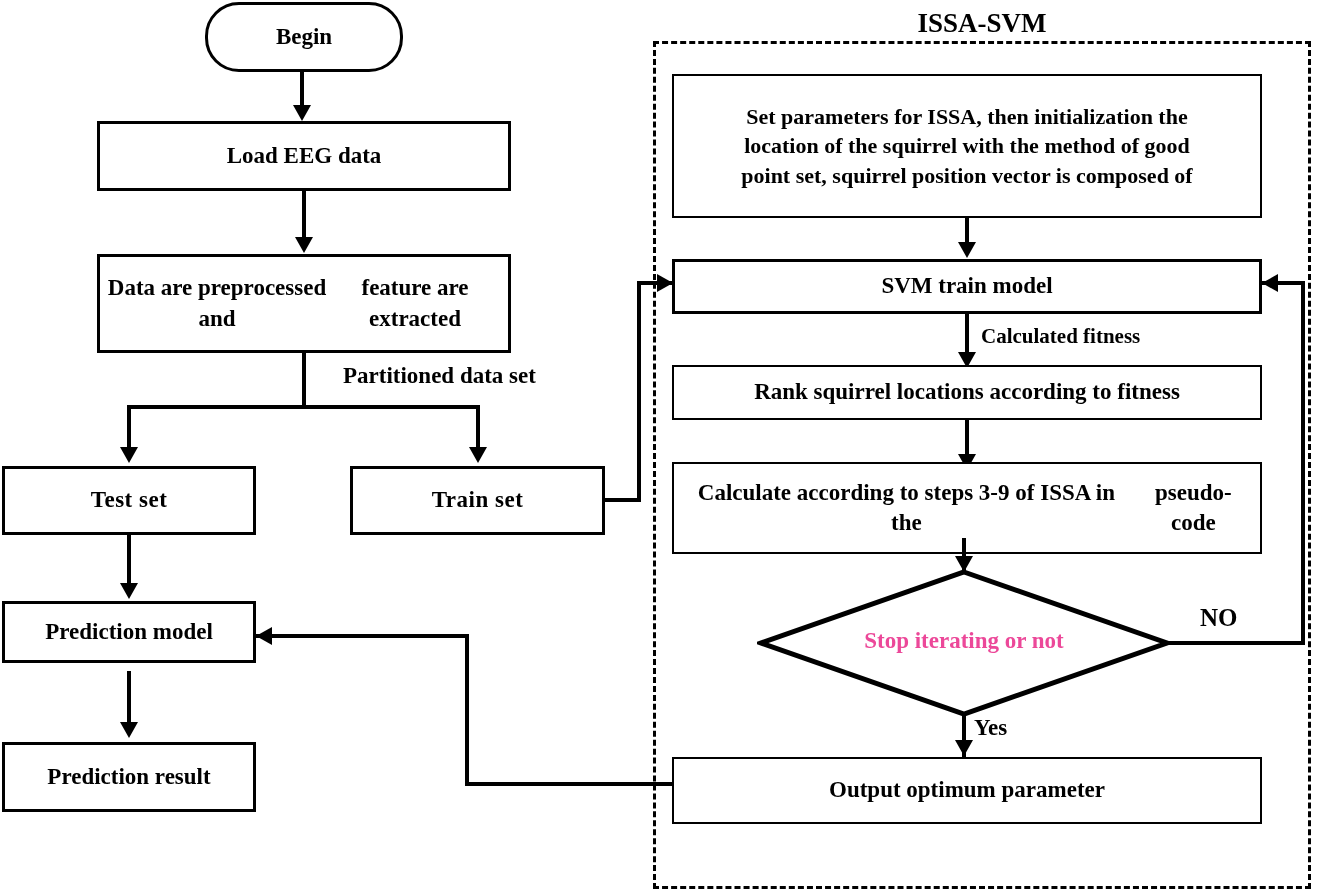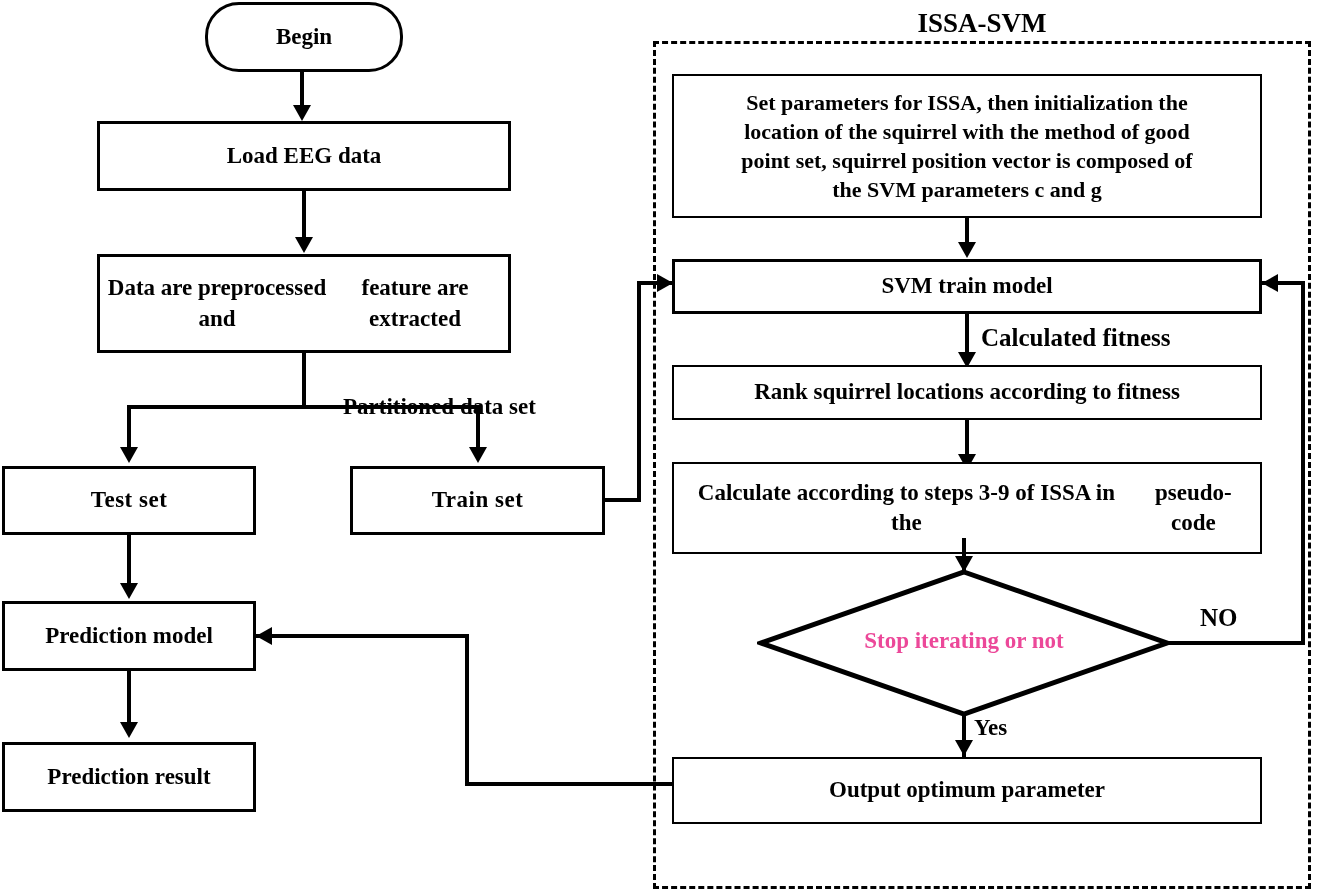--- a/index.html
+++ b/index.html
@@ -119,56 +119,55 @@
   <div class="vline" style="left:302px; top:353px; width:4px; height:56px;"></div>
 
   <div class="hline" style="left:127px; top:405px; width:353px; height:4px;"></div>
 
   <div class="vline" style="left:127px; top:405px; width:4px; height:46px;"></div>
   <div class="arrow down" style="left:120px; top:447px;"></div>
 
   <div class="vline" style="left:476px; top:405px; width:4px; height:46px;"></div>
   <div class="arrow down" style="left:469px; top:447px;"></div>
 
-  <div class="edge-label" style="left:343px; top:363px; font-size:23px;margin-top:31px;">Partitioned data set</div>
+  <div class="edge-label" style="left:343px; top:363px; font-size:23px;">Partitioned data set</div>
 
   <div class="node" style="left:2px; top:466px; width:254px; height:69px; font-size:23px; letter-spacing:0.5px;">Test  set</div>
 
   <div class="node" style="left:350px; top:466px; width:255px; height:69px; font-size:23px; letter-spacing:0.5px;">Train  set</div>
 
   <div class="vline" style="left:127px; top:535px; width:4px; height:52px;"></div>
   <div class="arrow down" style="left:120px; top:583px;"></div>
 
-  <div class="node" style="left:2px; top:601px; width:254px; height:70px; font-size:23px;">Prediction model</div>
+  <div class="node" style="left:2px; top:601px; width:254px; height:62px; font-size:23px;">Prediction model</div>
 
   <div class="vline" style="left:127px; top:671px; width:4px; height:54px;"></div>
   <div class="arrow down" style="left:120px; top:722px;"></div>
 
   <div class="node" style="left:2px; top:742px; width:254px; height:70px; font-size:23px;">Prediction result</div>
 
   <div class="hline" style="left:605px; top:498px; width:36px; height:4px;"></div>
   <div class="vline" style="left:637px; top:281px; width:4px; height:221px;"></div>
   <div class="hline" style="left:637px; top:281px; width:36px; height:4px;"></div>
   <div class="arrow right" style="left:657px; top:274px;"></div>
 
   <div class="node thin" style="left:672px; top:74px; width:590px; height:144px; font-size:22px; flex-direction:column;">
     <span>Set parameters for ISSA, then initialization  the</span>
     <span>location of the squirrel with the method of good</span>
     <span>point set, squirrel position vector is composed of</span>
-    <span>the SVM parameters c and g</span>
   </div>
 
   <div class="vline" style="left:965px; top:218px; width:4px; height:27px;"></div>
   <div class="arrow down" style="left:958px; top:242px;"></div>
 
   <div class="node" style="left:672px; top:259px; width:590px; height:55px; font-size:23px;">SVM train model</div>
 
   <div class="vline" style="left:965px; top:314px; width:4px; height:42px;"></div>
   <div class="arrow down" style="left:958px; top:352px;"></div>
-  <div class="edge-label" style="left:981px; top:324px; font-size:25px;">Calculated fitness</div>
+  <div class="edge-label" style="left:981px; top:324px; font-size:21px;">Calculated fitness</div>
 
   <div class="node thin" style="left:672px; top:365px; width:590px; height:55px; font-size:23px;">Rank squirrel locations according to fitness</div>
 
   <div class="vline" style="left:965px; top:420px; width:4px; height:38px;"></div>
   <div class="arrow down" style="left:958px; top:454px;"></div>
 
   <div class="node thin" style="left:672px; top:462px; width:590px; height:92px; font-size:23px; flex-direction:row;">
     <span>Calculate according to steps 3-9 of ISSA in the</span>
     <span>pseudo-code</span>
   </div>

